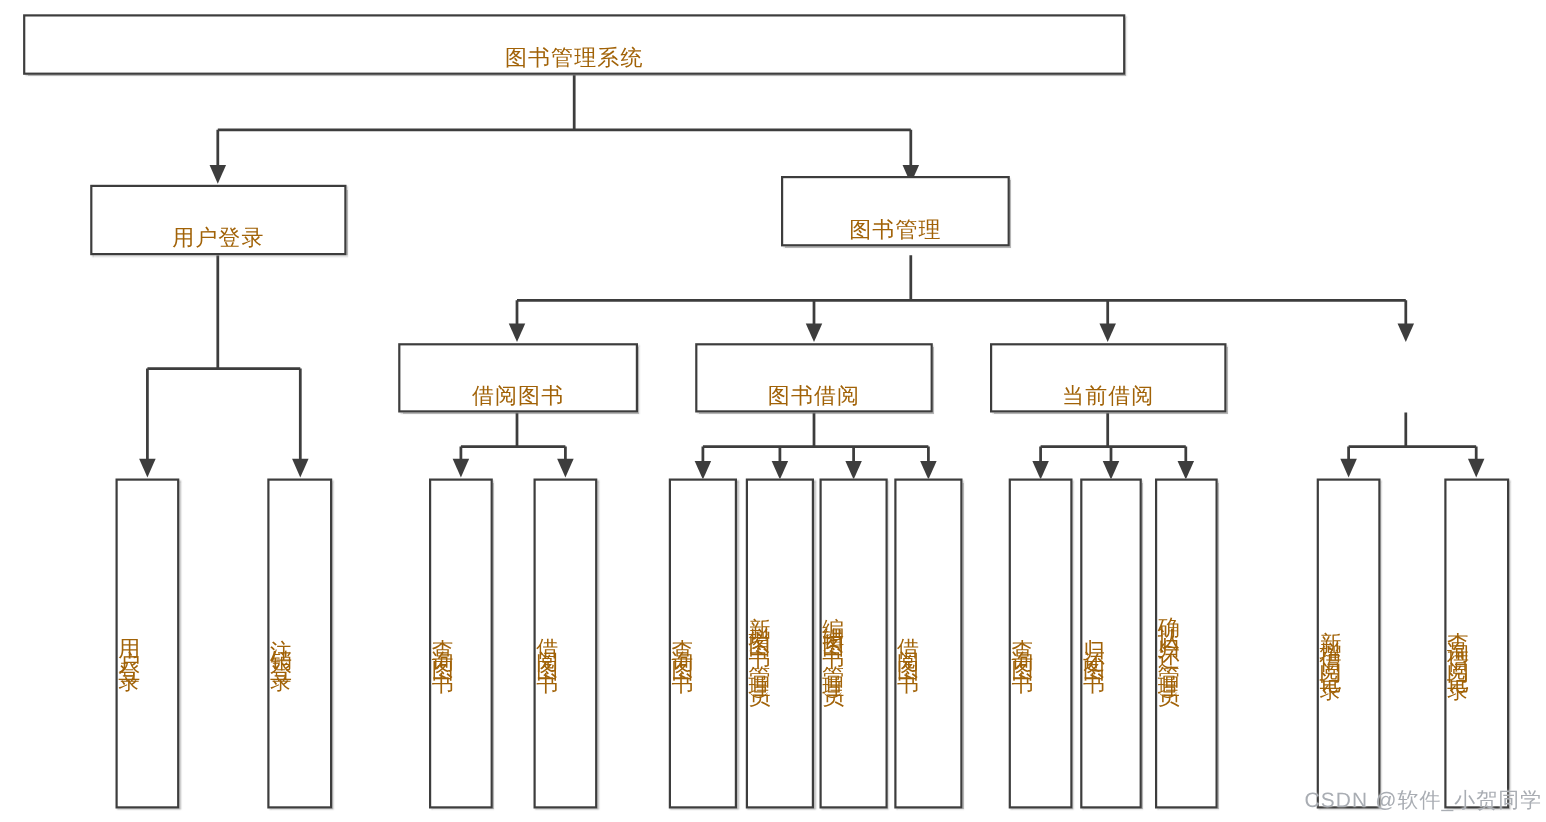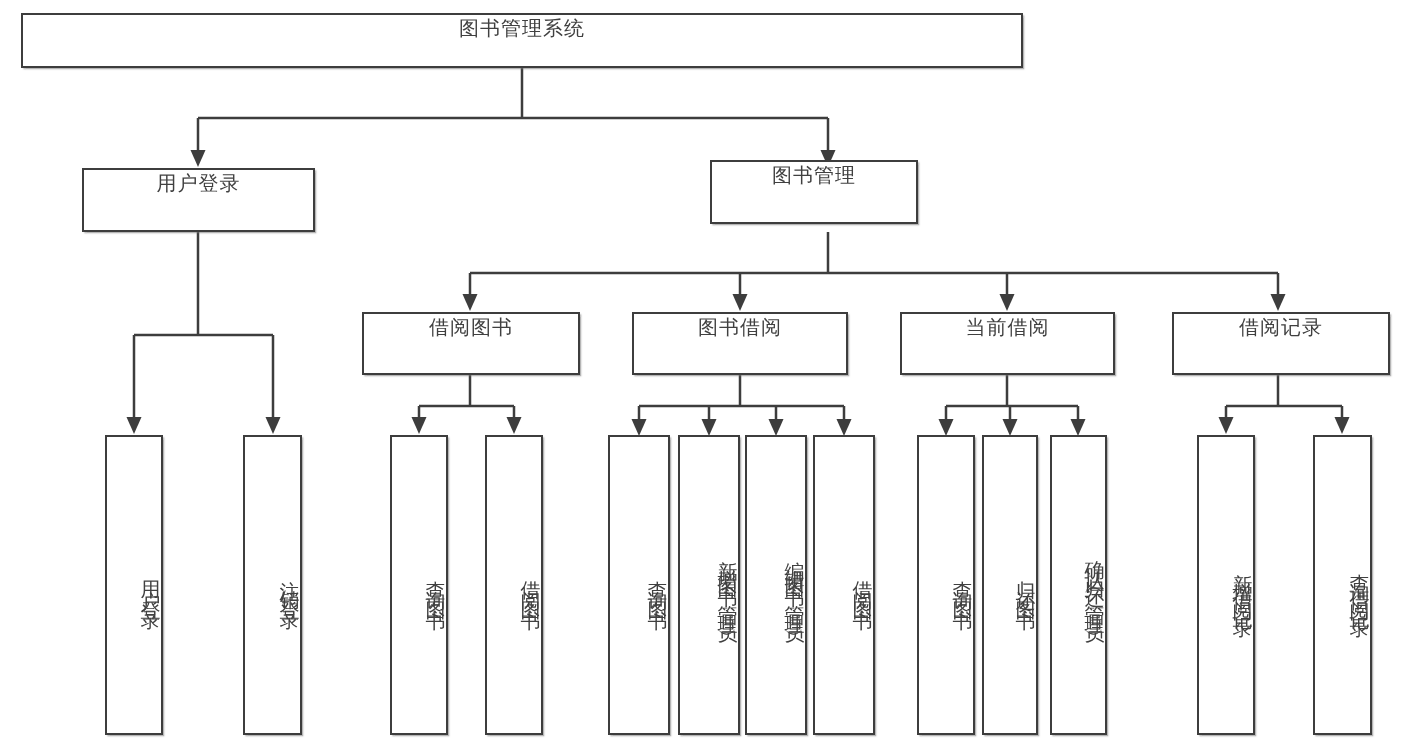--- a/index.html
+++ b/index.html
@@ -7,22 +7,22 @@
   body { font-family:"Liberation Sans","DejaVu Sans",sans-serif; }
   .stage {
     position:relative; width:1405px; height:747px;
     background:#ffffff; overflow:hidden;
   }
   svg.wires { position:absolute; left:0; top:0; width:1405px; height:747px; }
   .box {
     position:absolute; background:#ffffff;
     border:2px solid #3d3d3d;
     box-shadow:1.5px 1.5px 1.5px rgba(120,120,120,0.55);
-    display:flex; align-items:flex-start; justify-content:center;
-    color:#404040;
+    display:flex; align-items:flex-end; justify-content:center;
+    color:#a16207;
   }
   .box.h { font-size:20px; letter-spacing:1px; }
   .box.leaf {
     top:435px; height:300px;
     writing-mode:vertical-rl;
     font-size:20px; letter-spacing:10px;
     line-height:1;
   }
   .box.leaf.long { letter-spacing:9px; }
   .watermark {
@@ -90,23 +90,20 @@
 
   <div class="box h" style="left:362px;top:312px;width:218px;height:63px">
     <span>借阅图书</span>
   </div>
   <div class="box h" style="left:900px;top:312px;width:215px;height:63px">
     <span>当前借阅</span>
   </div>
   <div class="box h" style="left:632px;top:312px;width:216px;height:63px">
     <span>图书借阅</span>
   </div>
-  <div class="box h" style="left:1172px;top:312px;width:218px;height:63px">
-    <span>借阅记录</span>
-  </div>
 
   <div class="box leaf" style="left:105px;width:58px">
     <span>用户登录</span>
   </div>
   <div class="box leaf" style="left:243px;width:59px">
     <span>注销登录</span>
   </div>
 
   <div class="box leaf" style="left:390px;width:58px">
     <span>查询图书</span>
@@ -138,14 +135,15 @@
     <span>确认归还（管理员）</span>
   </div>
 
   <div class="box leaf long" style="left:1197px;width:58px">
     <span>新增借阅记录</span>
   </div>
   <div class="box leaf long" style="left:1313px;width:59px">
     <span>查询借阅记录</span>
   </div>
 
+  <div class="watermark">CSDN @软件_小贺同学</div>
 
 </div>
 
 </body></html>

